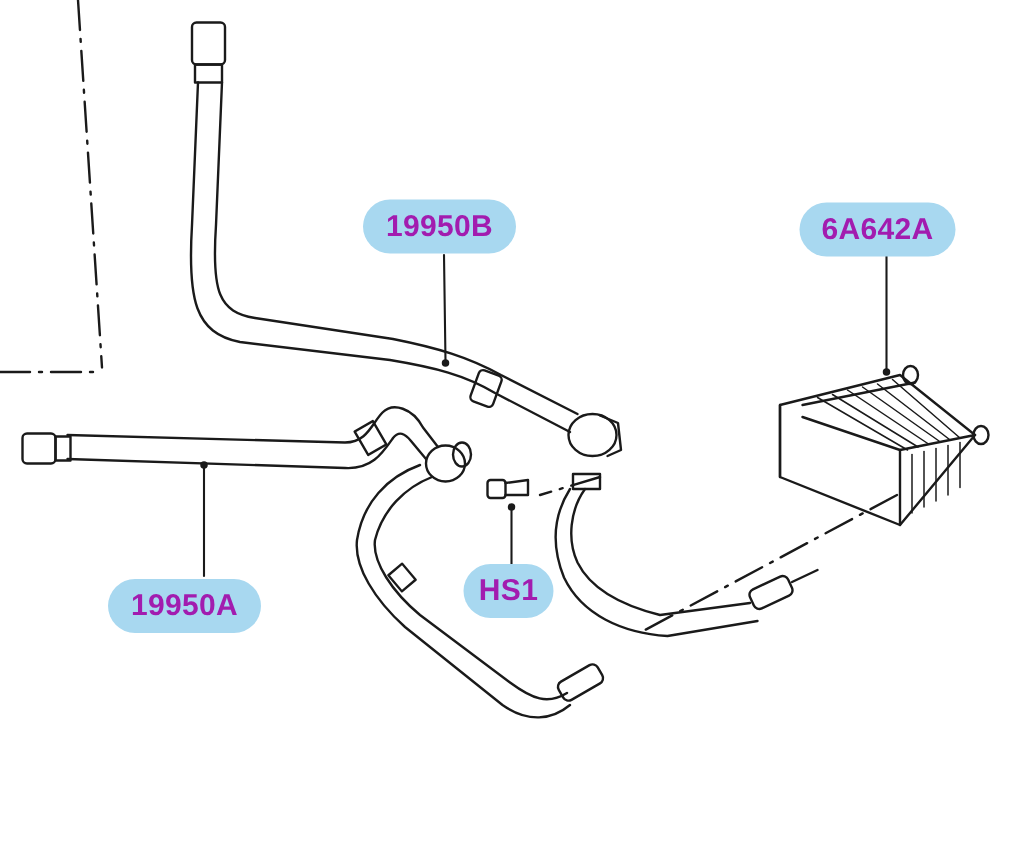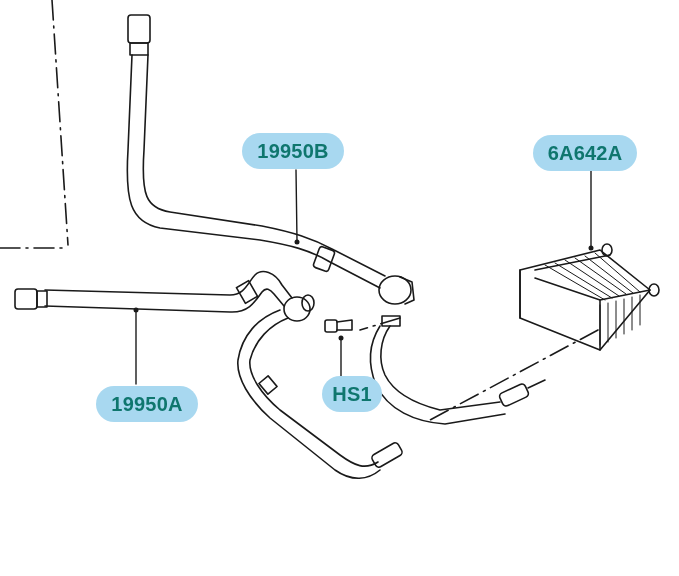--- a/index.html
+++ b/index.html
@@ -3,21 +3,21 @@
   <meta charset="utf-8">
   <style>
     html, body { margin: 0; padding: 0; background: #ffffff; }
     body { width: 679px; height: 576px; position: relative; overflow: hidden; font-family: "Liberation Sans", sans-serif; }
     svg.diagram { position: absolute; left: 0; top: 0; }
     .callout {
       position: absolute;
       height: 36px;
       border-radius: 18px;
       background: #a8d8f0;
-      color: #0f766e;
+      color: #a21caf;
       font-weight: bold;
       font-size: 20px;
       line-height: 36px;
       text-align: center;
       font-family: "Liberation Sans", sans-serif;
       letter-spacing: 0.2px;
       cursor: pointer;
     }
   </style>
 </head>
@@ -104,14 +104,14 @@
       <circle cx="297" cy="242" r="2.5"></circle>
       <circle cx="591" cy="248" r="2.5"></circle>
       <circle cx="136" cy="310" r="2.5"></circle>
       <circle cx="341" cy="338" r="2.5"></circle>
     </g>
   </g>
 </svg>
 
 <div class="callout" style="left:242px; top:133px; width:102px;">19950B</div>
 <div class="callout" style="left:533px; top:135px; width:104px;">6A642A</div>
-<div class="callout" style="left:96px; top:386px; width:102px;">19950A</div>
-<div class="callout" style="left:322px; top:376px; width:60px;">HS1</div>
+<div class="callout" style="left:72px; top:386px; width:102px;">19950A</div>
+<div class="callout" style="left:309px; top:376px; width:60px;">HS1</div>
 
 </body></html>

